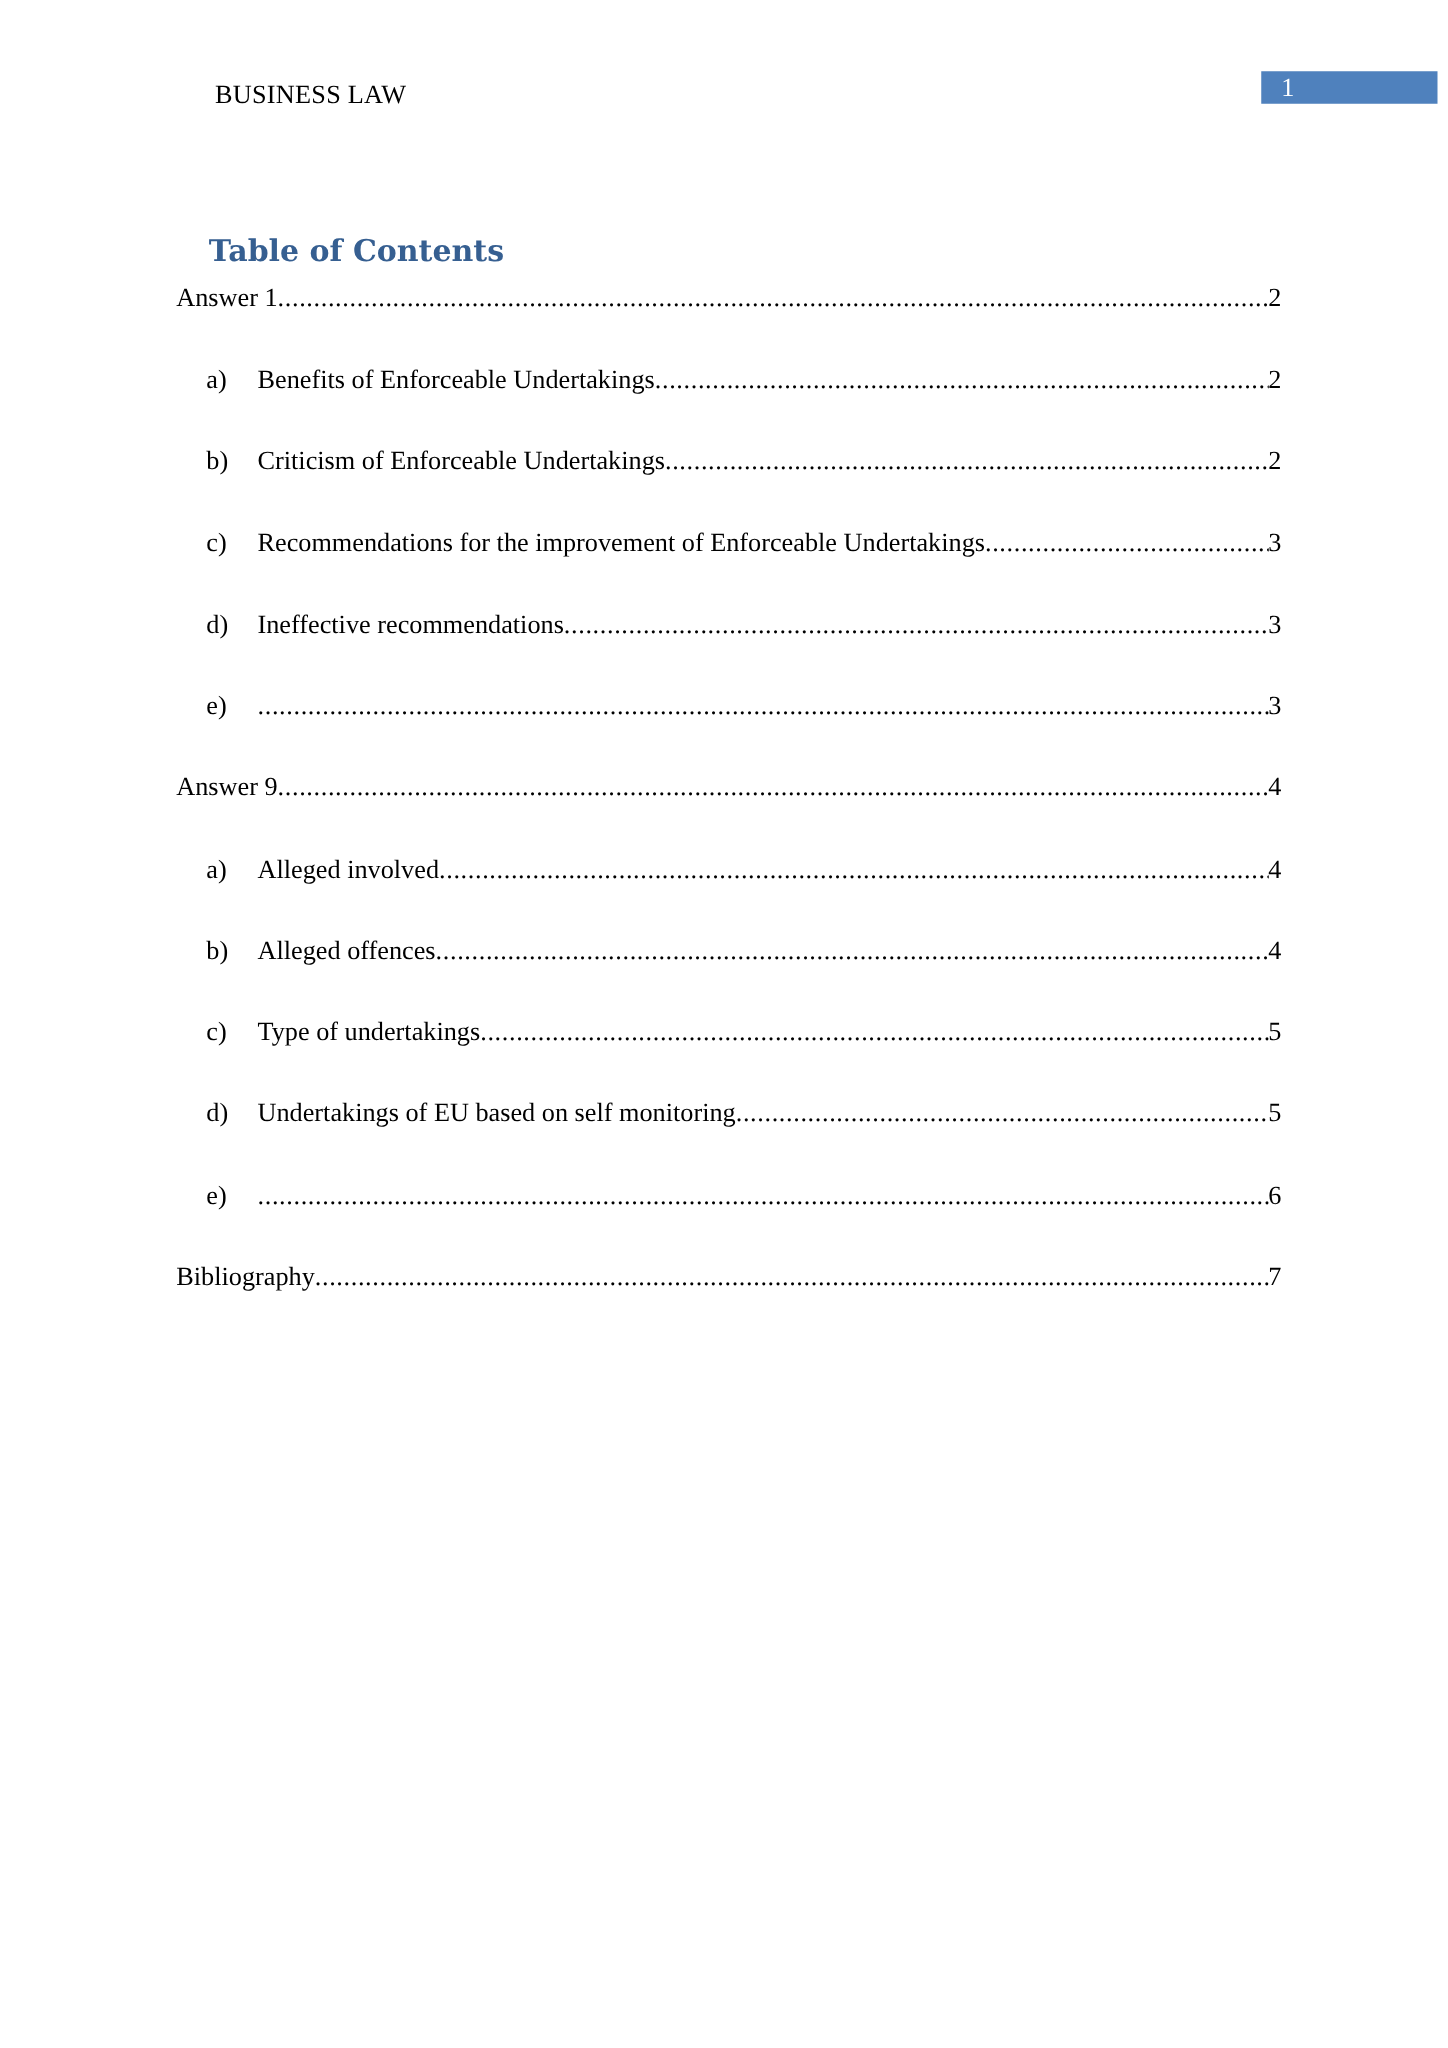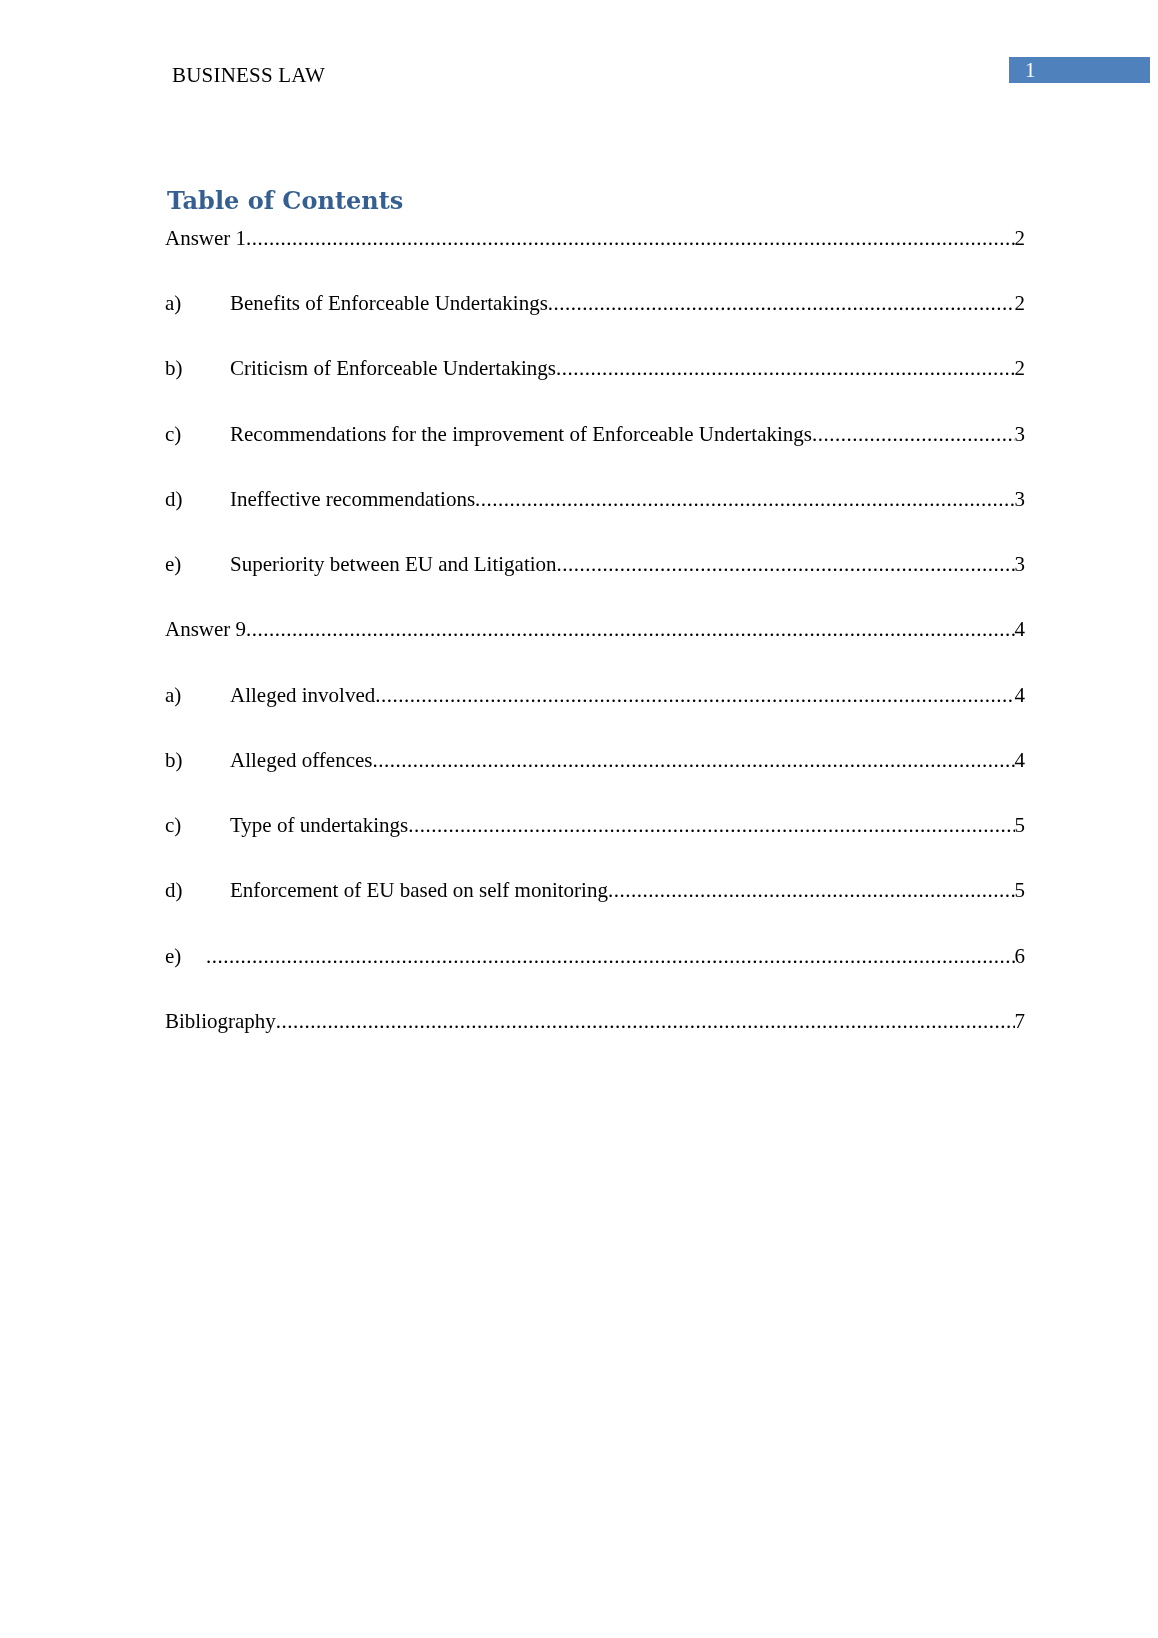--- a/index.html
+++ b/index.html
@@ -7,21 +7,21 @@
          font-family:"Liberation Serif", serif; color:#000; }
   .header-title { position:absolute; left:172px; top:63px; font-size:21px; letter-spacing:0.2px;text-align:right; }
   .page-num-box { position:absolute; left:1009px; top:57px; width:141px; height:26px; background:#4f81bd; }
   .page-num { position:absolute; left:16px; top:0px; font-size:21px; color:#ffffff; line-height:26px; }
   .toc-title { position:absolute; left:141px; top:186px; font-family:"DejaVu Serif", serif; font-weight:bold;
                font-size:24px; color:#365f91;margin-left:26px; }
   .toc-line { position:absolute; left:141px; width:884px; height:28px; font-size:21px; line-height:28px;
               display:flex; align-items:baseline; }
   .toc-line.sub { left:165px; width:860px; }
   .toc-line .marker { width:41px; flex:none; }
-  .toc-line .label { flex:none; white-space:nowrap;margin-left:24px; }
+  .toc-line .label { flex:none; white-space:nowrap; }
   .toc-line .leader { flex:1 1 auto; overflow:hidden; white-space:nowrap; letter-spacing:0.5px; }
   .toc-line .leader::after { content:"................................................................................................................................................................................................................................................"; }
   .toc-line .pg { flex:none; }
 </style>
 </head>
 <body>
 
 <div>
   <div class="header-title">BUSINESS LAW</div>
   <div class="page-num-box">
@@ -56,21 +56,20 @@
     <span class="pg">3</span>
   </div>
   <div class="toc-line sub" style="top:485px">
     <span class="marker">d)</span>
     <span class="label">Ineffective recommendations</span>
     <span class="leader"></span>
     <span class="pg">3</span>
   </div>
   <div class="toc-line sub" style="top:550px">
     <span class="marker">e)</span>
-    <span class="label">Superiority between EU and Litigation</span>
     <span class="leader"></span>
     <span class="pg">3</span>
   </div>
   <div class="toc-line" style="top:615px">
     <span class="label">Answer 9</span>
     <span class="leader"></span>
     <span class="pg">4</span>
   </div>
   <div class="toc-line sub" style="top:681px">
     <span class="marker">a)</span>
@@ -85,21 +84,21 @@
     <span class="pg">4</span>
   </div>
   <div class="toc-line sub" style="top:811px">
     <span class="marker">c)</span>
     <span class="label">Type of undertakings</span>
     <span class="leader"></span>
     <span class="pg">5</span>
   </div>
   <div class="toc-line sub" style="top:876px">
     <span class="marker">d)</span>
-    <span class="label">Enforcement of EU based on self monitoring</span>
+    <span class="label">Undertakings of EU based on self monitoring</span>
     <span class="leader"></span>
     <span class="pg">5</span>
   </div>
   <div class="toc-line sub" style="top:942px">
     <span class="marker">e)</span>
     <span class="leader"></span>
     <span class="pg">6</span>
   </div>
   <div class="toc-line" style="top:1007px">
     <span class="label">Bibliography</span>

